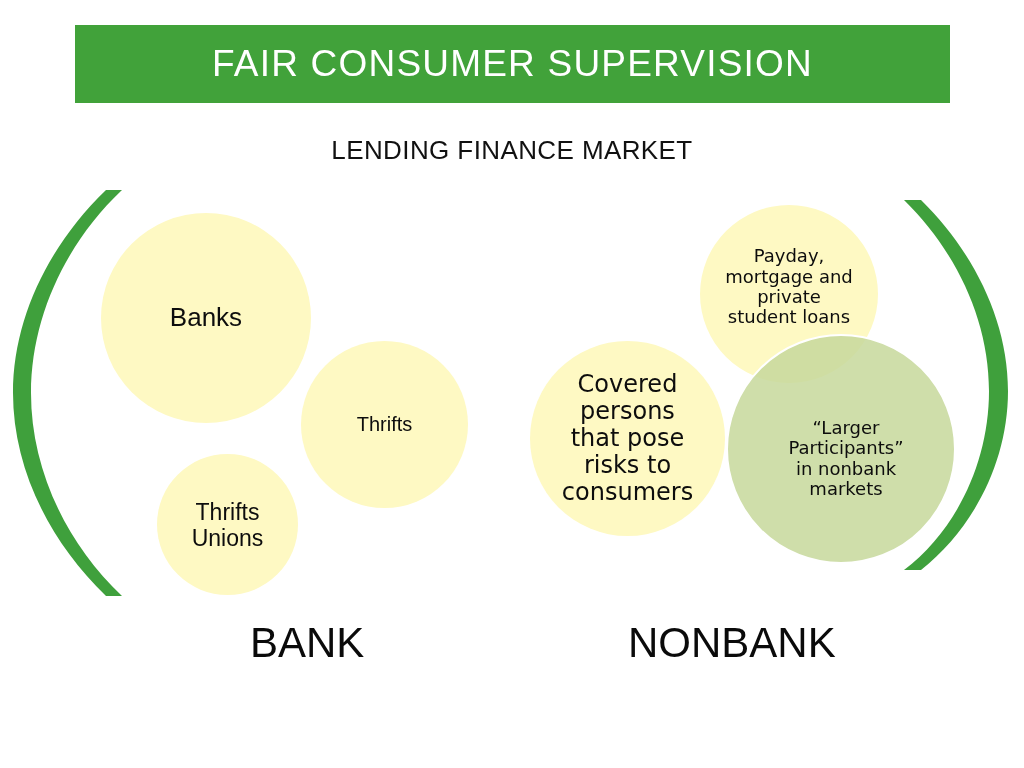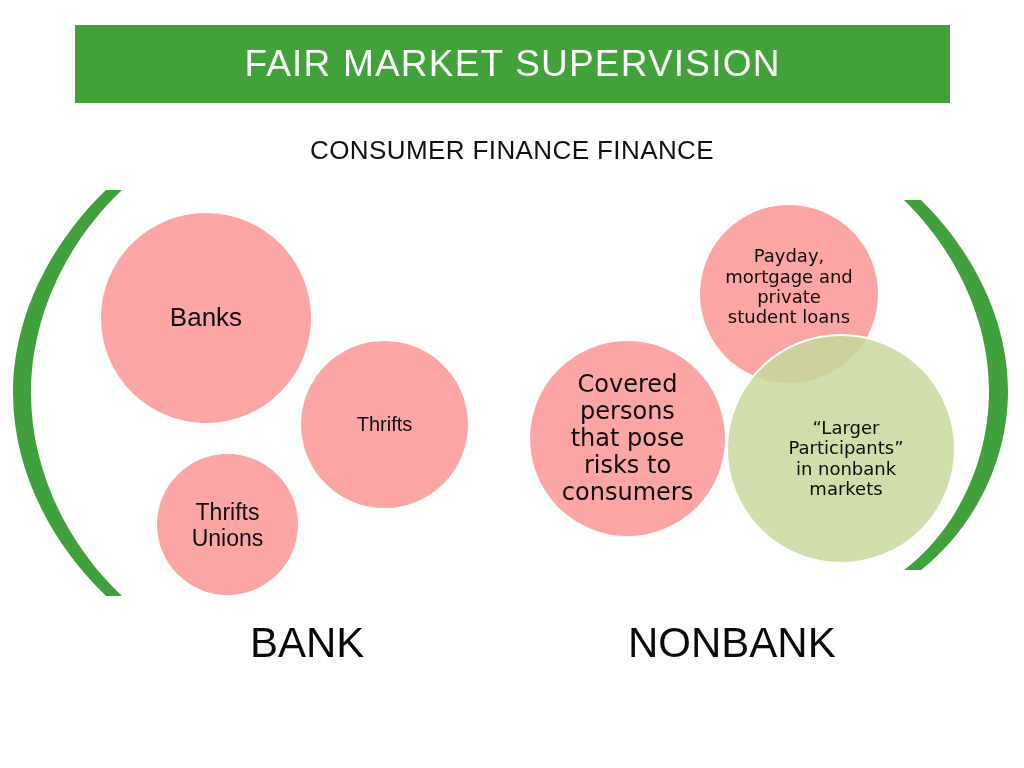--- a/index.html
+++ b/index.html
@@ -64,21 +64,21 @@
     top: 0;
     width: 1024px;
     height: 768px;
   }
   #diagram svg { display: block; }
 
   
   .bubble {
     position: absolute;
     border-radius: 50%;
-    background: #fca5a5;
+    background: #fef9c3;
     display: flex;
     align-items: center;
     justify-content: center;
     box-sizing: border-box;
   }
   .bubble .blabel {
     text-align: center;
     color: #0d0d0d;
     line-height: 1.13;
     white-space: pre-line;
@@ -126,24 +126,24 @@
     width: 1024px;
     height: 62px;
   }
 </style>
 </head>
 <body>
 
 <div id="slide">
 
   <div id="title-banner">
-    <div id="title-text">FAIR MARKET SUPERVISION</div>
-  </div>
-
-  <div id="subtitle">CONSUMER FINANCE FINANCE</div>
+    <div id="title-text">FAIR CONSUMER SUPERVISION</div>
+  </div>
+
+  <div id="subtitle">LENDING FINANCE MARKET</div>
 
   <div id="diagram">
     <svg width="1024" height="768" viewBox="0 0 1024 768" xmlns="http://www.w3.org/2000/svg">
 
       <path fill="#3fa03c" d="M 122 190
                C 66 243, 31 317, 31 393
                C 31 469, 66 543, 122 596
                L 106 596
                C 49 541, 13 468, 13 393
                C 13 318, 49 245, 106 190

